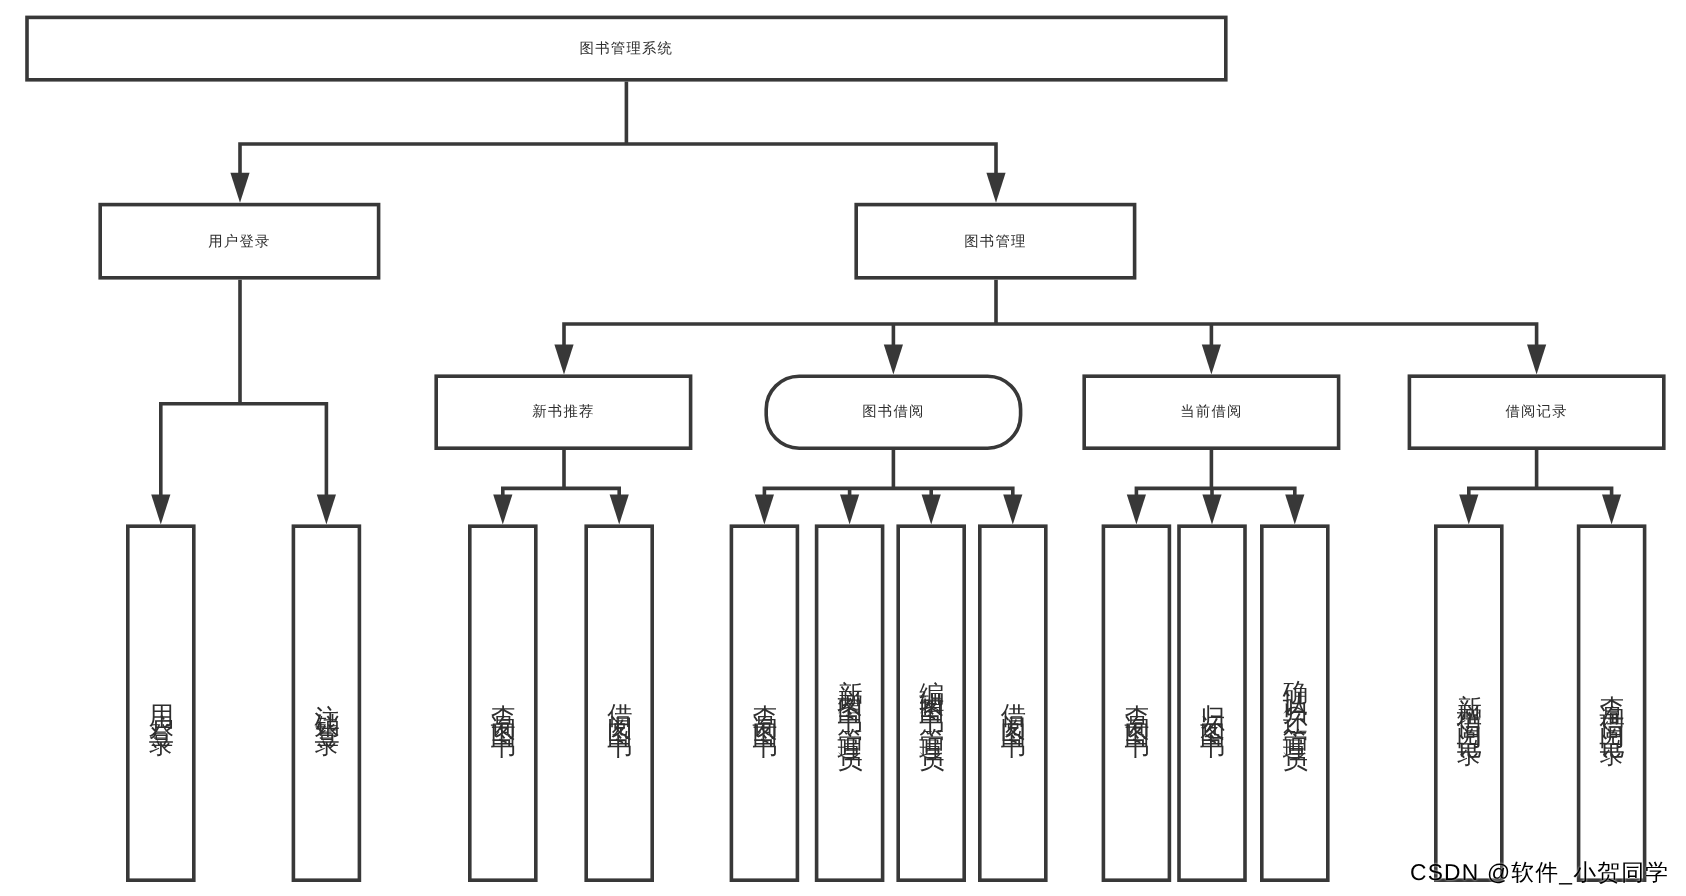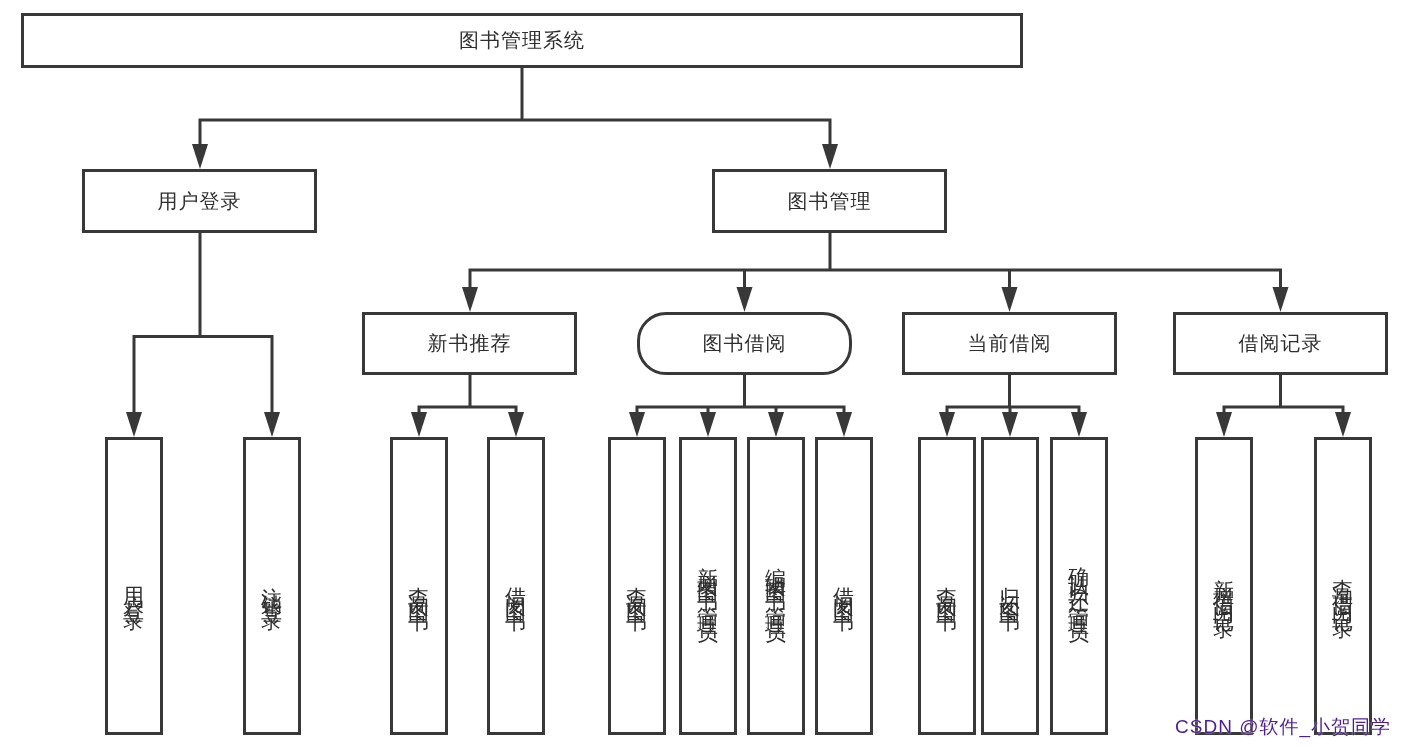--- a/index.html
+++ b/index.html
@@ -26,21 +26,21 @@
     stroke: none;
   }
   .hbox {
     position: absolute;
     box-sizing: border-box;
     border: 3px solid #383838;
     background: #ffffff;
     display: flex;
     align-items: center;
     justify-content: center;
-    font-size: 20px;
+    font-size: 12px;
     color: #2e2e2e;
     letter-spacing: 1px;
     white-space: nowrap;
   }
   .vbox {
     position: absolute;
     box-sizing: border-box;
     border: 3px solid #383838;
     background: #ffffff;
     display: flex;
@@ -56,21 +56,21 @@
     text-orientation: mixed;
     font-size: 21px;
     letter-spacing: 8px;
     line-height: 1;
   }
   #watermark {
     position: absolute;
     right: 14px;
     top: 714px;
     font-size: 19px;
-    color: #4c1d95;
+    color: #000000;
     text-shadow: 0 0 2px #ffffff;
     letter-spacing: 1px;
     white-space: nowrap;
   }
 </style>
 </head>
 <body>
 
 <div id="stage">
 

